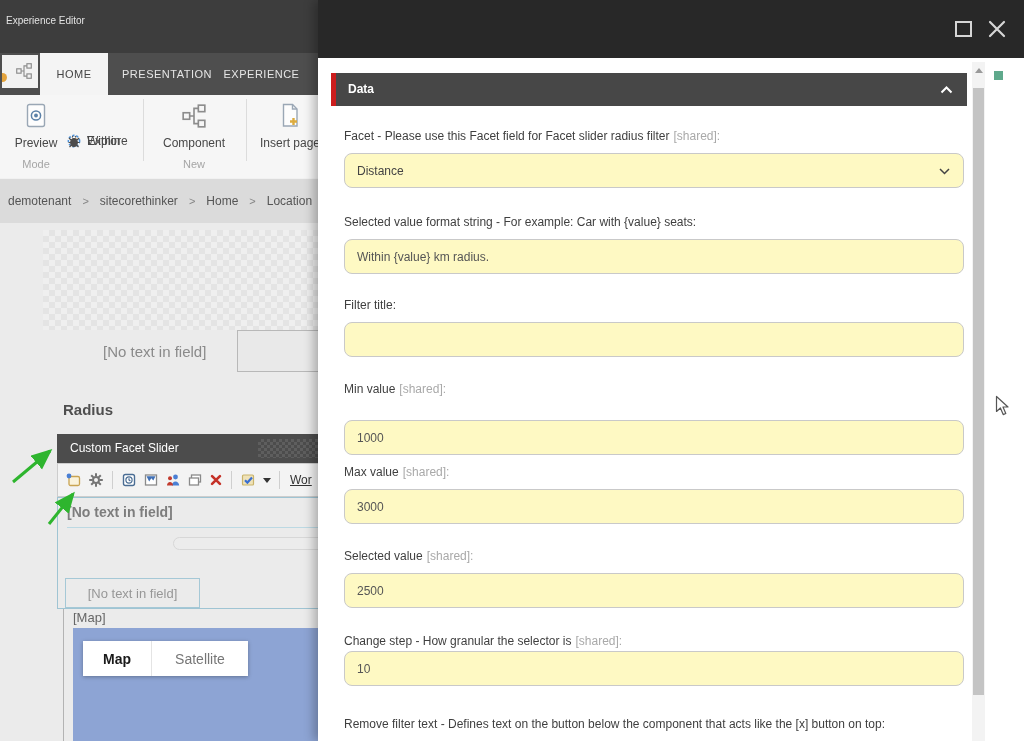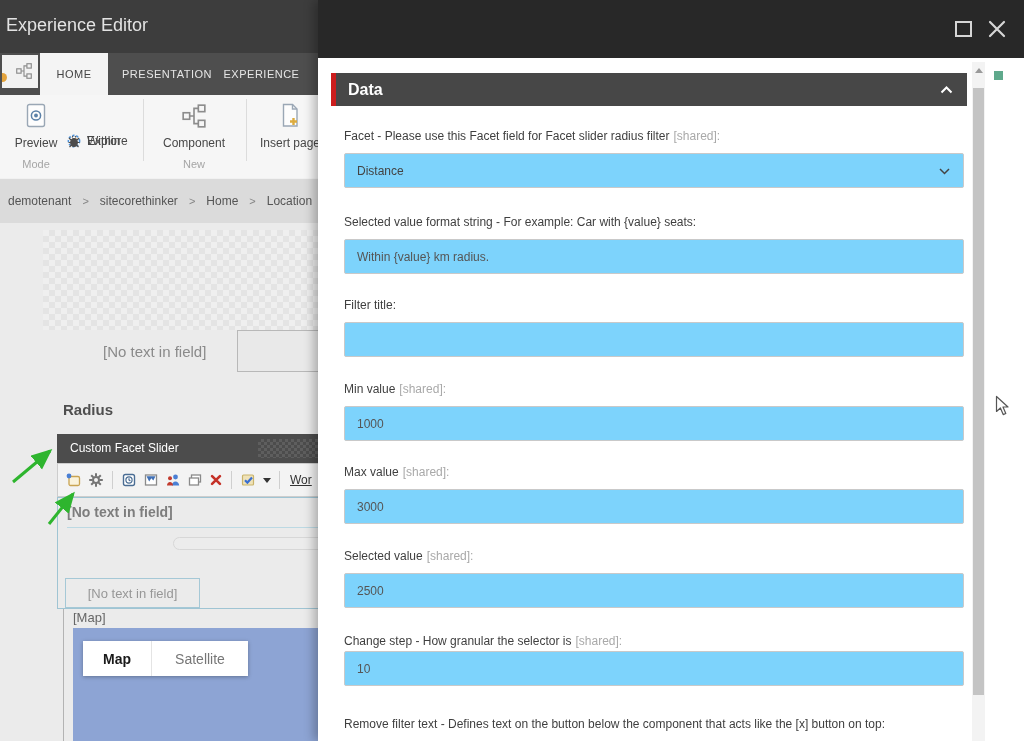--- a/index.html
+++ b/index.html
@@ -2,21 +2,21 @@
 <html><head>
 <meta charset="utf-8">
 <style>
   * { margin:0; padding:0; box-sizing:border-box; }
   html,body { width:1024px; height:741px; overflow:hidden; }
   body { font-family:"Liberation Sans", sans-serif; }
   .screen { position:relative; width:1024px; height:741px; background:#ebebeb; overflow:hidden; }
 
   
   .titlebar { position:absolute; left:0; top:0; width:100%; height:53px; background:#3d3d3d; }
-  .titlebar .wtitle { position:absolute; left:6px; top:15px; font-size:18px; color:#e3e3e3; }
+  .titlebar .wtitle { position:absolute; left:6px; top:15px; font-size:10px; color:#e3e3e3; }
   .tabstrip { position:absolute; left:0; top:53px; width:100%; height:42px; background:#4e4e4e; }
   .quickbox { position:absolute; left:2px; top:2px; width:36px; height:33px; background:#f2f2f2; overflow:hidden; }
   .quickbox .odot { position:absolute; left:-4px; bottom:6px; width:9px; height:9px; border-radius:50%; background:#e3a33c; }
   .quickbox svg { position:absolute; right:5px; top:8px; }
   .tab { position:absolute; top:0; height:42px; line-height:42px; text-align:center; font-size:11px; letter-spacing:.5px; color:#e6e6e6; cursor:default; }
   .tab.active { background:#f4f4f4; color:#444; }
   .tab.t-home { left:40px; width:68px; }
   .tab.t-pres { left:120px; width:94px; }
   .tab.t-exp  { left:222px; width:79px; }
 
@@ -69,27 +69,27 @@
 
   .arrows { position:absolute; left:0; top:425px; }
 
   
   .modal { position:absolute; left:318px; top:0; width:706px; height:741px; background:#fff; box-shadow:-4px 0 10px rgba(0,0,0,.28); }
   .m-titlebar { position:absolute; left:0; top:0; width:100%; height:58px; background:#282828; }
   .m-max { position:absolute; left:637px; top:21px; width:17px; height:16px; border:2px solid #d6d6d6; cursor:default; }
   .m-close { position:absolute; left:668px; top:18px; width:22px; height:22px; cursor:default; }
   .data-header { position:absolute; left:13px; top:73px; width:636px; height:33px; background:#474747; }
   .data-header .redbar { position:absolute; left:0; top:0; width:5px; height:100%; background:#cb1d1d; }
-  .data-header .dh-title { position:absolute; left:17px; top:0; line-height:33px; font-size:16px; font-weight:bold; color:#fff; }
+  .data-header .dh-title { position:absolute; left:17px; top:0; line-height:33px; font-size:12px; font-weight:bold; color:#fff; }
   .data-header .chev { position:absolute; right:14px; top:13px; }
 
   .fld { position:absolute; left:26px; width:620px; }
   .fld .lbl { font-size:12px; color:#3f3f3f; white-space:nowrap; }
   .fld .shared { color:#a9a9a9; margin-left:4px; }
-  .txt, .sel { width:100%; height:35px; border:1px solid #c9c9c9; border-radius:2px; background:#7dd3fc; font-family:"Liberation Sans",sans-serif; font-size:12px; color:#555; padding:0 12px; }
+  .txt, .sel { width:100%; height:35px; border:1px solid #c9c9c9; border-radius:8px; background:#fef9c3; font-family:"Liberation Sans",sans-serif; font-size:12px; color:#555; padding:0 12px; }
   .sel { position:relative; display:flex; align-items:center; color:#444; }
   .sel svg { position:absolute; right:13px; top:14px; }
 
   .sb-track { position:absolute; left:654px; top:62px; width:13px; height:679px; background:#f3f3f3; }
   .sb-up { position:absolute; left:0; top:0; width:13px; height:16px; display:flex; align-items:center; justify-content:center; }
   .sb-up .tri { width:0; height:0; border-left:4px solid transparent; border-right:4px solid transparent; border-bottom:5px solid #9a9a9a; }
   .sb-thumb { position:absolute; left:1px; top:26px; width:11px; height:607px; background:#c4c4c4; }
   .scroll-marker { position:absolute; left:676px; top:71px; width:9px; height:9px; }
 
   .cursor { position:absolute; left:995px; top:395px; z-index:50; }
@@ -304,21 +304,21 @@
       <input class="txt" style="margin-top: 9px;" value="Within {value} km radius.">
     </div>
 
     <div class="fld" style="top:295px;">
       <span class="lbl">Filter title:</span>
       <input class="txt" style="margin-top: 9px;" value="">
     </div>
 
     <div class="fld" style="top:379px;">
       <span class="lbl"><span>Min value</span><span class="shared">[shared]:</span></span>
-      <input class="txt" style="margin-top: 9px;" value="1000">
+      <input class="txt" style="margin-top: 23px;" value="1000">
     </div>
 
     <div class="fld" style="top:462px;">
       <span class="lbl"><span>Max value</span><span class="shared">[shared]:</span></span>
       <input class="txt" style="margin-top: 9px;" value="3000">
     </div>
 
     <div class="fld" style="top:546px;">
       <span class="lbl"><span>Selected value</span><span class="shared">[shared]:</span></span>
       <input class="txt" style="margin-top: 9px;" value="2500">

